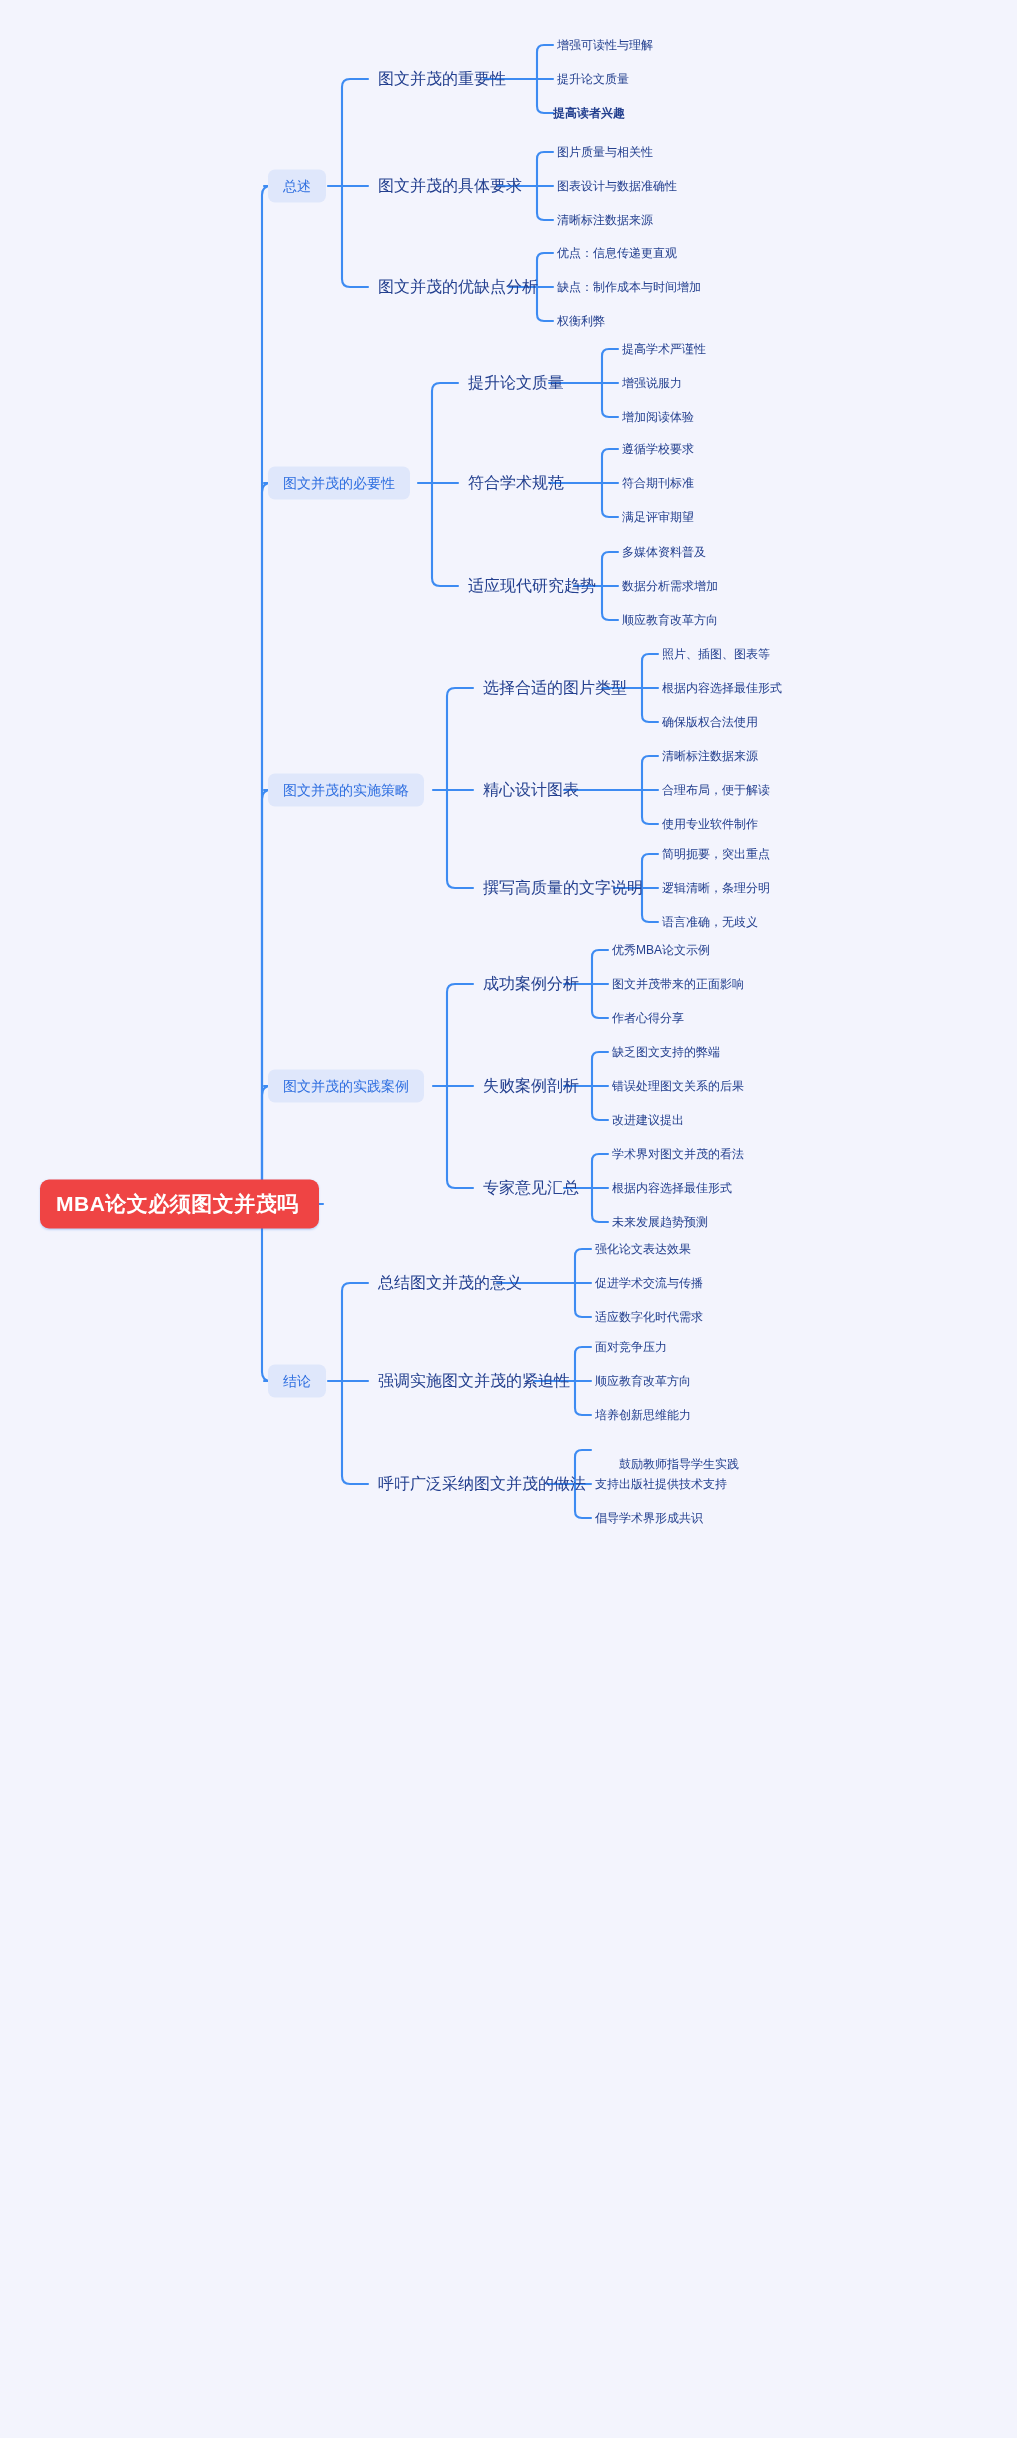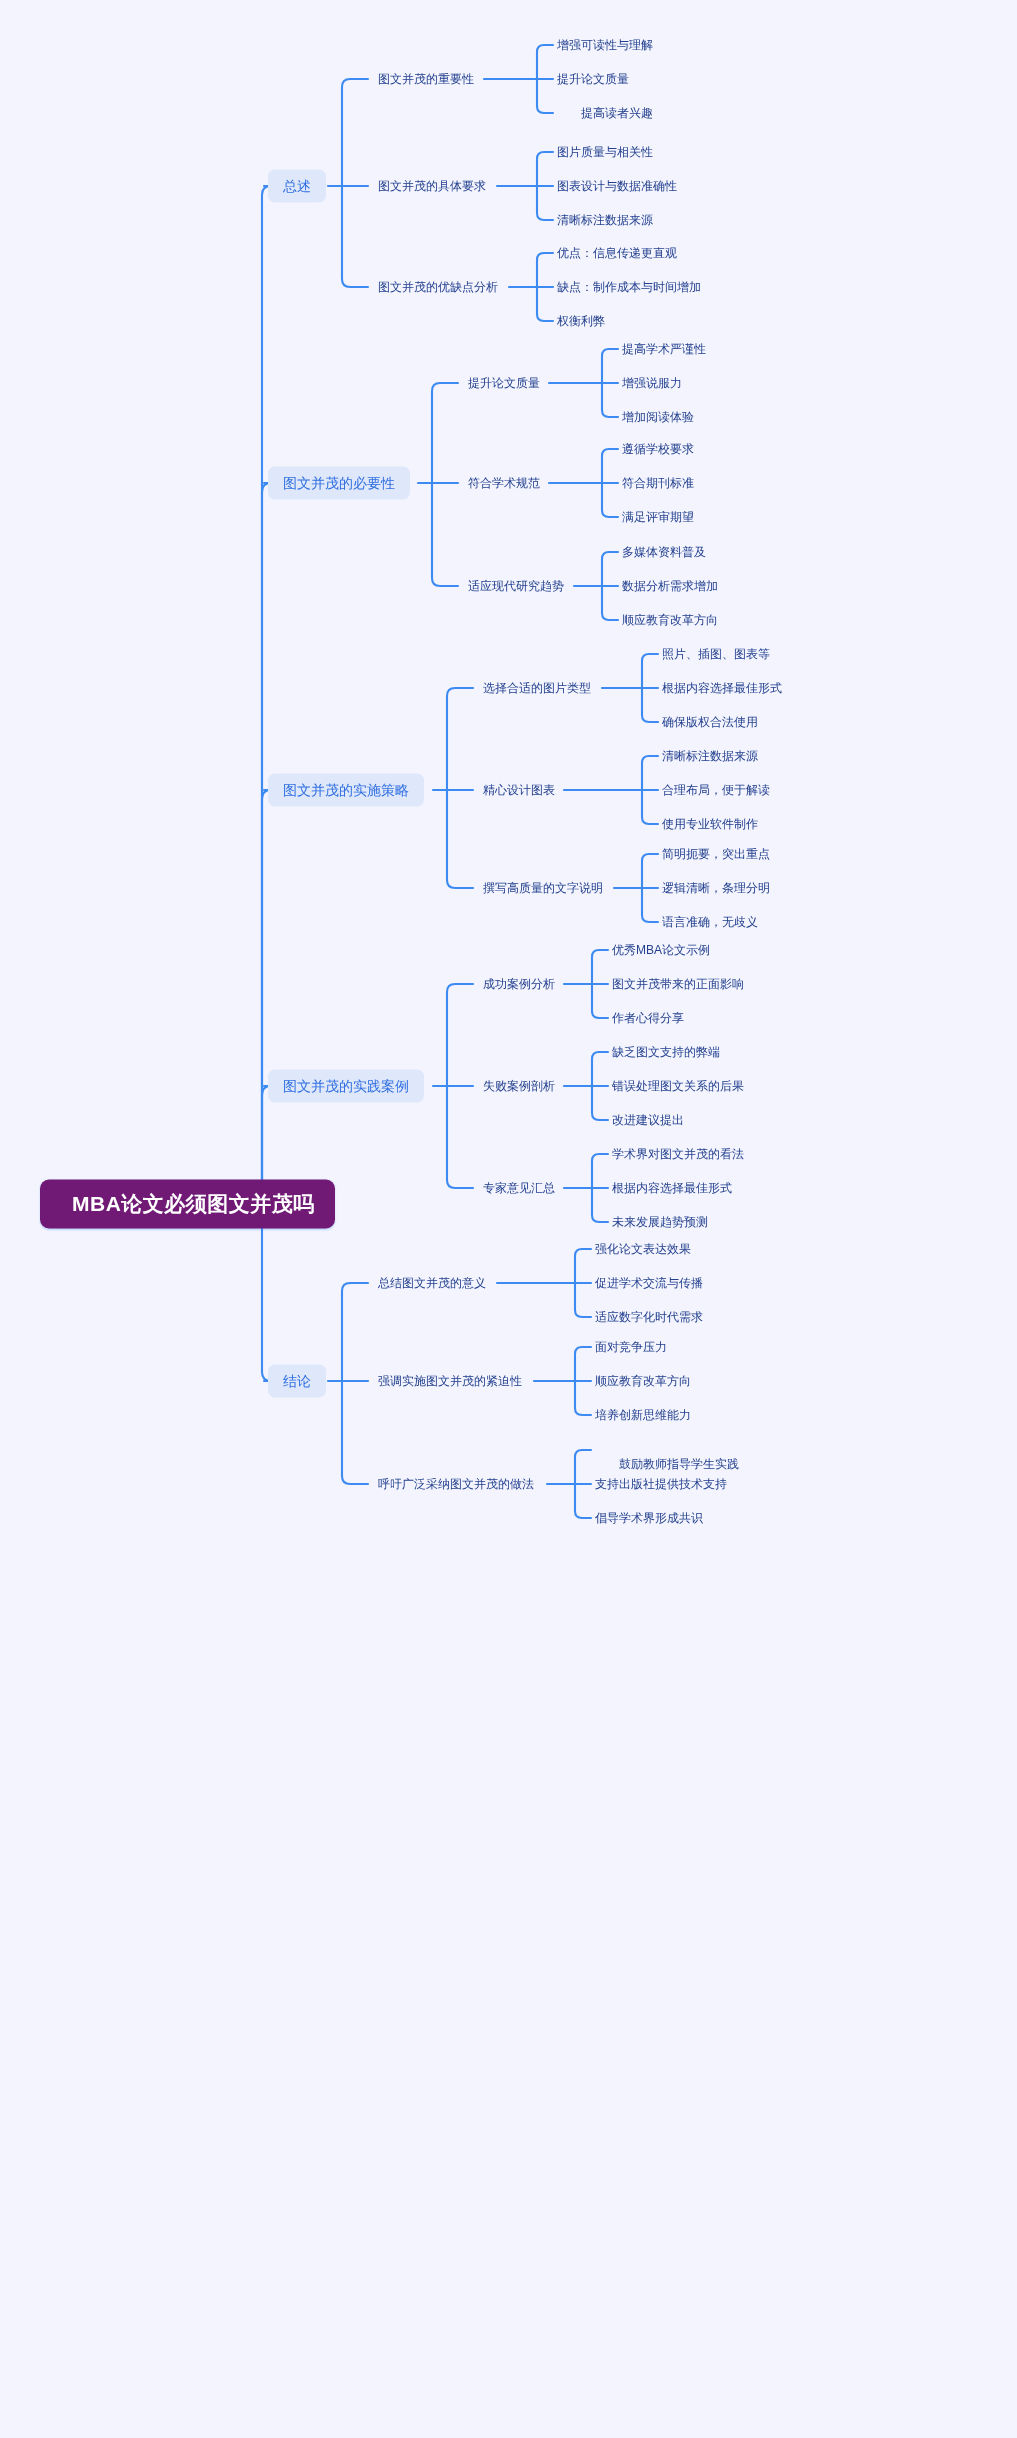--- a/index.html
+++ b/index.html
@@ -41,43 +41,43 @@
 
   .node {
     position: absolute;
     white-space: nowrap;
     line-height: 1;
     transform: translateY(-50%);
   }
 
   
   .node.root {
-    background: #701a75;
+    background: #ef4444;
     color: #ffffff;
     font-size: 21px;
     font-weight: 600;
     letter-spacing: .5px;
     border-radius: 9px;
-    padding: 13px 20px 15px 32px;
+    padding: 13px 20px 15px 16px;
     box-shadow: 0 1px 2px rgba(47,130,238,.28);
   }
 
   
   .node.lvl1 {
     background: #dfe7fb;
     color: #2f6fe0;
     font-size: 14px;
     border-radius: 7px;
     padding: 9px 15px 10px 15px;
   }
 
   
   .node.lvl2 {
     color: #24408f;
-    font-size: 12px;
+    font-size: 16px;
     padding: 2px 0;
     text-align: center;
   }
 
   
   .node.lvl3 {
     color: #24408f;
     font-size: 12px;
     padding: 2px 0;
   }
@@ -177,21 +177,21 @@
     </svg>
 
   <div class="layer" id="nodes">
       <div class="node root" style="left: 40px; top: 1204px;"><span>MBA论文必须图文并茂吗</span></div>
       <div class="node lvl1" style="left: 268px; top: 186px;"><span>总述</span></div>
       <div class="node lvl2" style="left: 378px; top: 79px;"><span>图文并茂的重要性</span></div>
       <div class="node lvl2" style="left: 378px; top: 186px;"><span>图文并茂的具体要求</span></div>
       <div class="node lvl2" style="left: 378px; top: 287px;"><span>图文并茂的优缺点分析</span></div>
       <div class="node lvl3" style="left: 557px; top: 45px;"><span>增强可读性与理解</span></div>
       <div class="node lvl3" style="left: 557px; top: 79px;"><span>提升论文质量</span></div>
-      <div class="node lvl3" style="left: 581px; top: 113px;"><span>提高读者兴趣</span></div>
+      <div class="node lvl3" style="left: 553px; top: 113px; font-weight: bold;"><span>提高读者兴趣</span></div>
       <div class="node lvl3" style="left: 557px; top: 152px;"><span>图片质量与相关性</span></div>
       <div class="node lvl3" style="left: 557px; top: 186px;"><span>图表设计与数据准确性</span></div>
       <div class="node lvl3" style="left: 557px; top: 220px;"><span>清晰标注数据来源</span></div>
       <div class="node lvl3" style="left: 557px; top: 253px;"><span>优点：信息传递更直观</span></div>
       <div class="node lvl3" style="left: 557px; top: 287px;"><span>缺点：制作成本与时间增加</span></div>
       <div class="node lvl3" style="left: 557px; top: 321px;"><span>权衡利弊</span></div>
       <div class="node lvl1" style="left: 268px; top: 483px;"><span>图文并茂的必要性</span></div>
       <div class="node lvl2" style="left: 468px; top: 383px;"><span>提升论文质量</span></div>
       <div class="node lvl2" style="left: 468px; top: 483px;"><span>符合学术规范</span></div>
       <div class="node lvl2" style="left: 468px; top: 586px;"><span>适应现代研究趋势</span></div>

